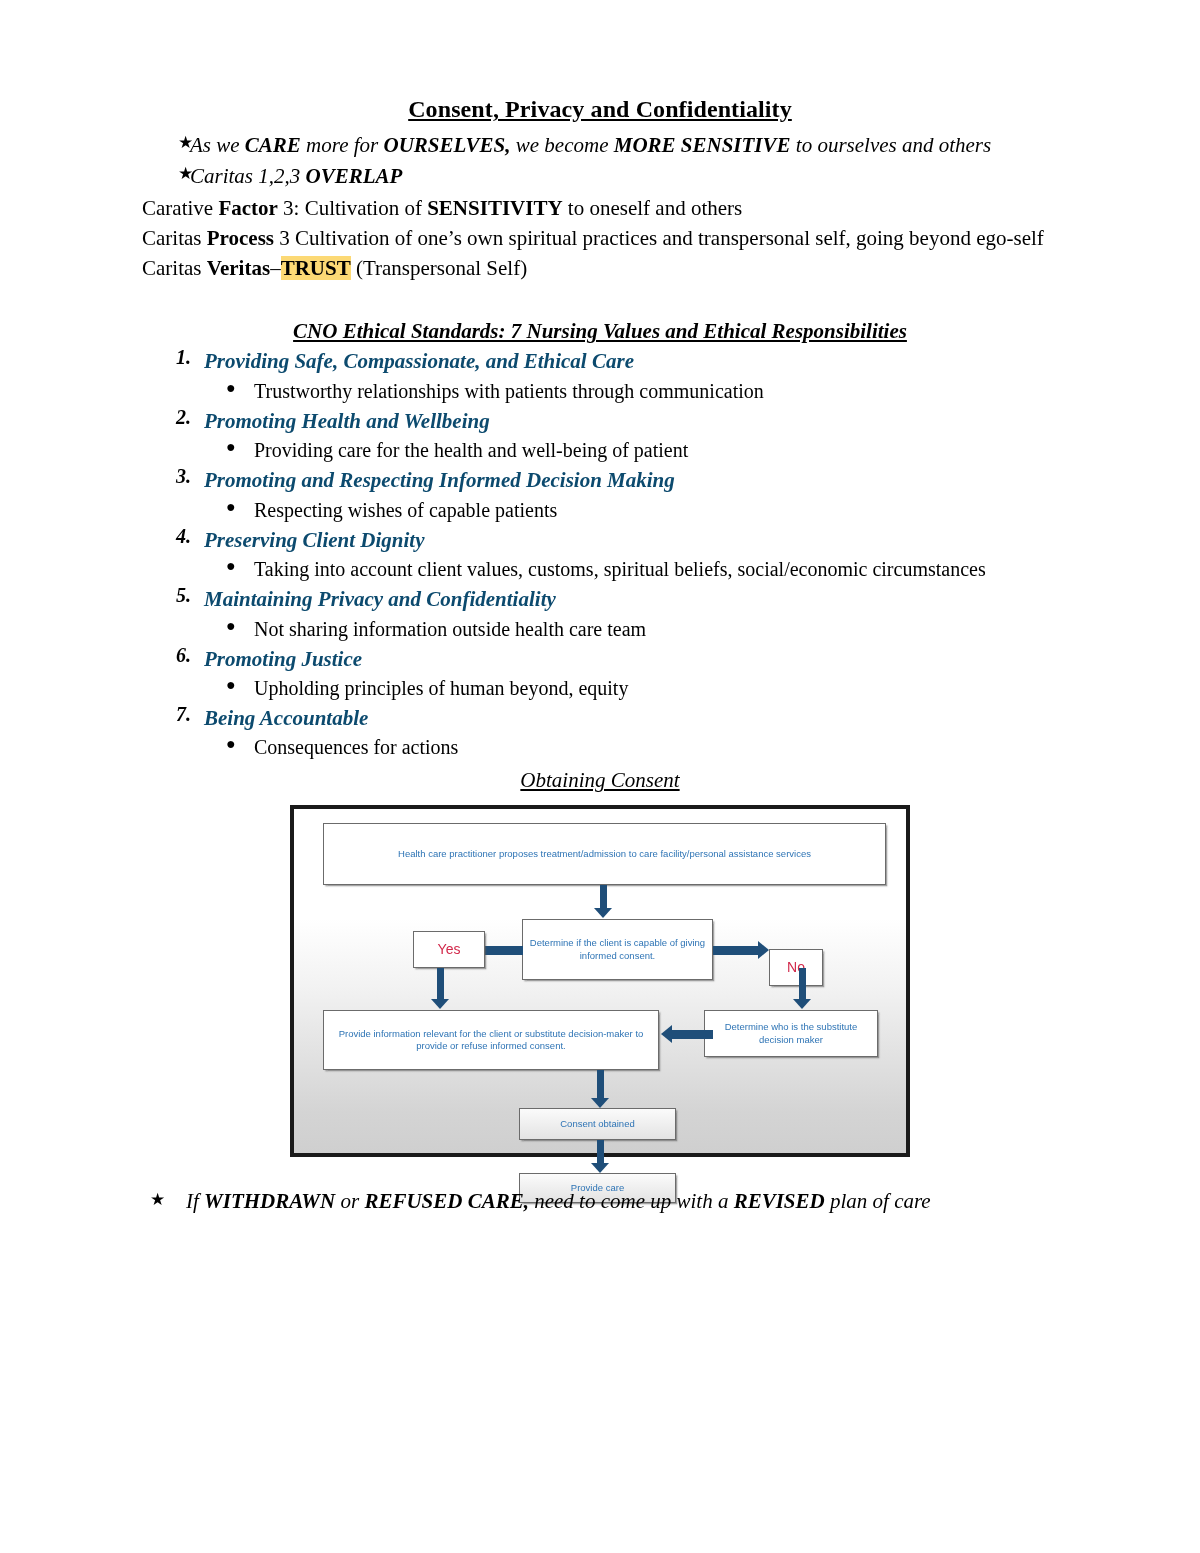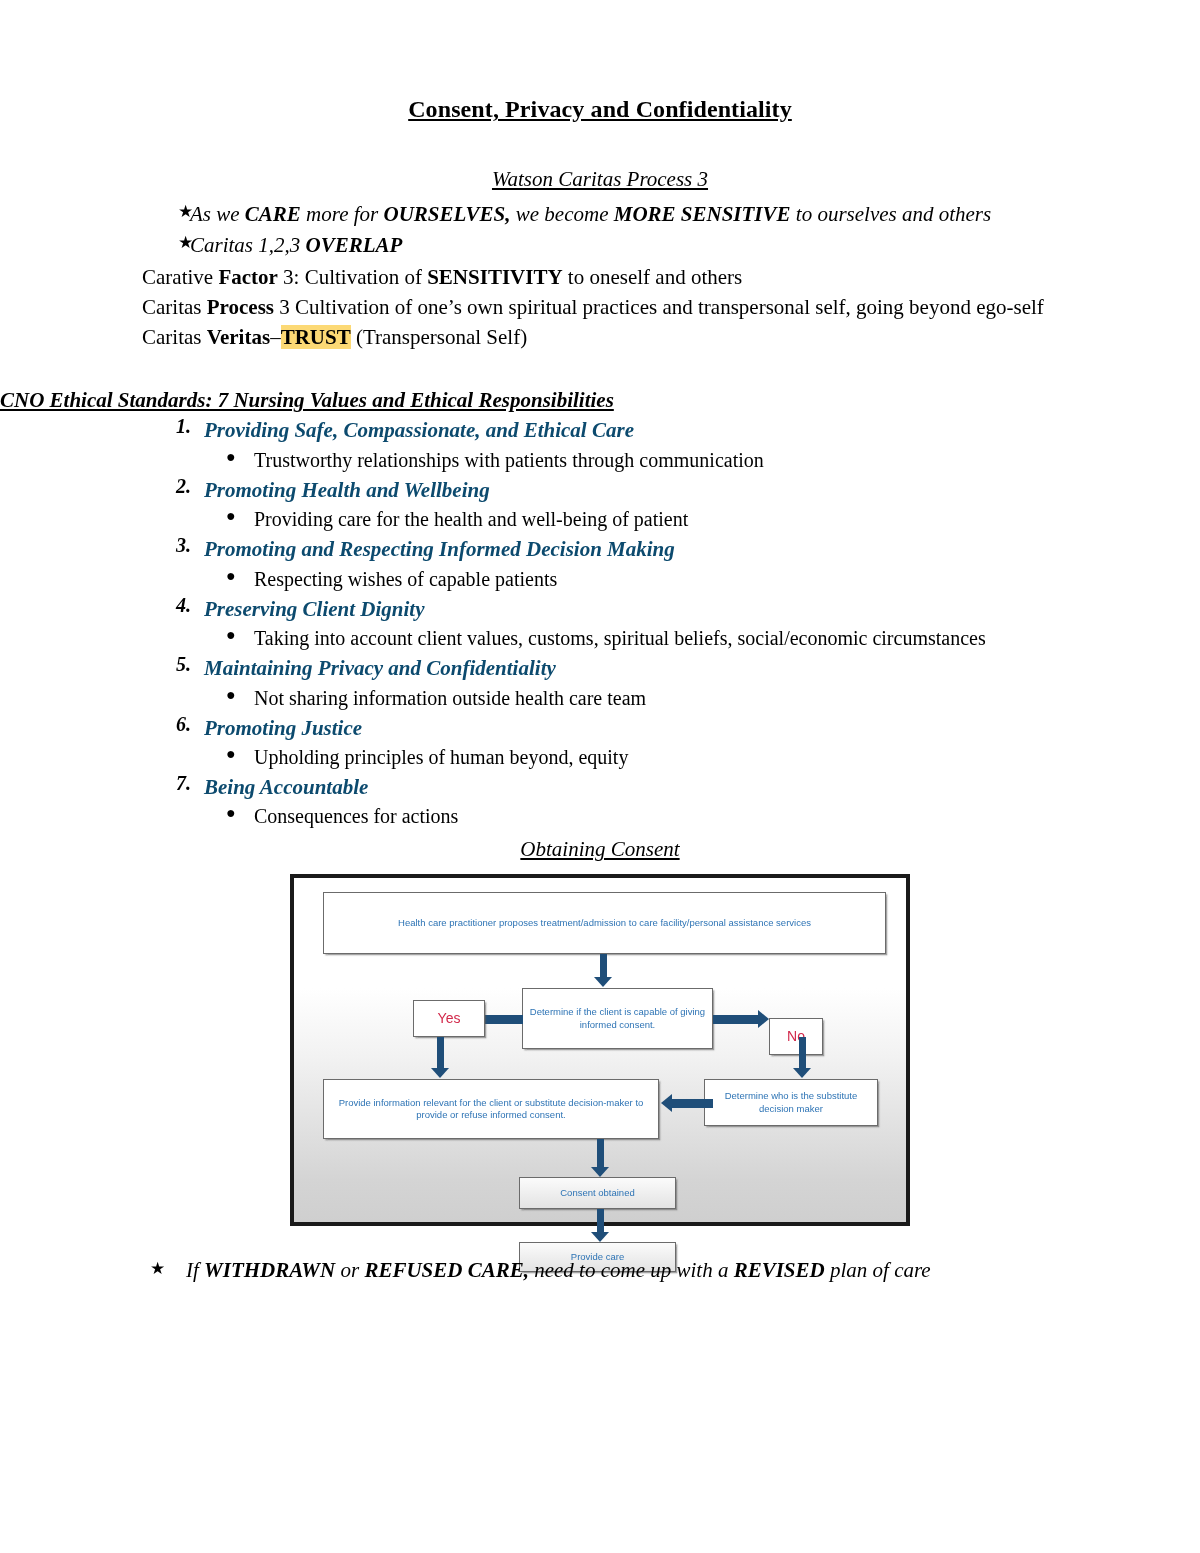--- a/index.html
+++ b/index.html
@@ -35,21 +35,21 @@
   }
   .sub-head {
     text-align: center;
     font-size: 21px;
     font-style: italic;
     text-decoration: underline;
     margin: 0;
     padding-top: 44px;
   }
   .section-head {
-    text-align: left;
+    text-align: center;
     font-size: 21px;
     font-style: italic;
     font-weight: bold;
     text-decoration: underline;
     margin: 0;
     padding-top: 36px;
   }
   .obtain-head {
     text-align: center;
     font-size: 21px;
@@ -222,21 +222,20 @@
     font-size: 17px;
   }
 </style>
 </head>
 <body>
 
 <div class="page">
 
   <div class="doc-title">Consent, Privacy and Confidentiality</div>
 
-  <div class="sub-head">Watson Caritas Process 3</div>
 
   <div class="content">
     <ul class="star-list" id="watson-bullets">
         <li class="star-item"><span class="star-glyph">★</span><span><span>As we </span><span class="b">CARE </span><span>more for </span><span class="b">OURSELVES,</span><span> we become </span><span class="b">MORE SENSITIVE</span><span> to ourselves and others</span></span></li>
         <li class="star-item"><span class="star-glyph">★</span><span><span>Caritas 1,2,3 </span><span class="b">OVERLAP</span></span></li>
       </ul>
     <div id="watson-lines">
         <div class="plain-line"><span>Carative </span><span class="b">Factor</span><span> 3: Cultivation of </span><span class="b">SENSITIVITY</span><span> to oneself and others</span></div>
         <div class="plain-line"><span>Caritas </span><span class="b">Process</span><span> 3 Cultivation of one’s own spiritual practices and transpersonal self, going beyond ego-self</span></div>
         <div class="plain-line"><span>Caritas </span><span class="b">Veritas</span><span>–</span><span class="b hl">TRUST</span><span> (Transpersonal Self)</span></div>

